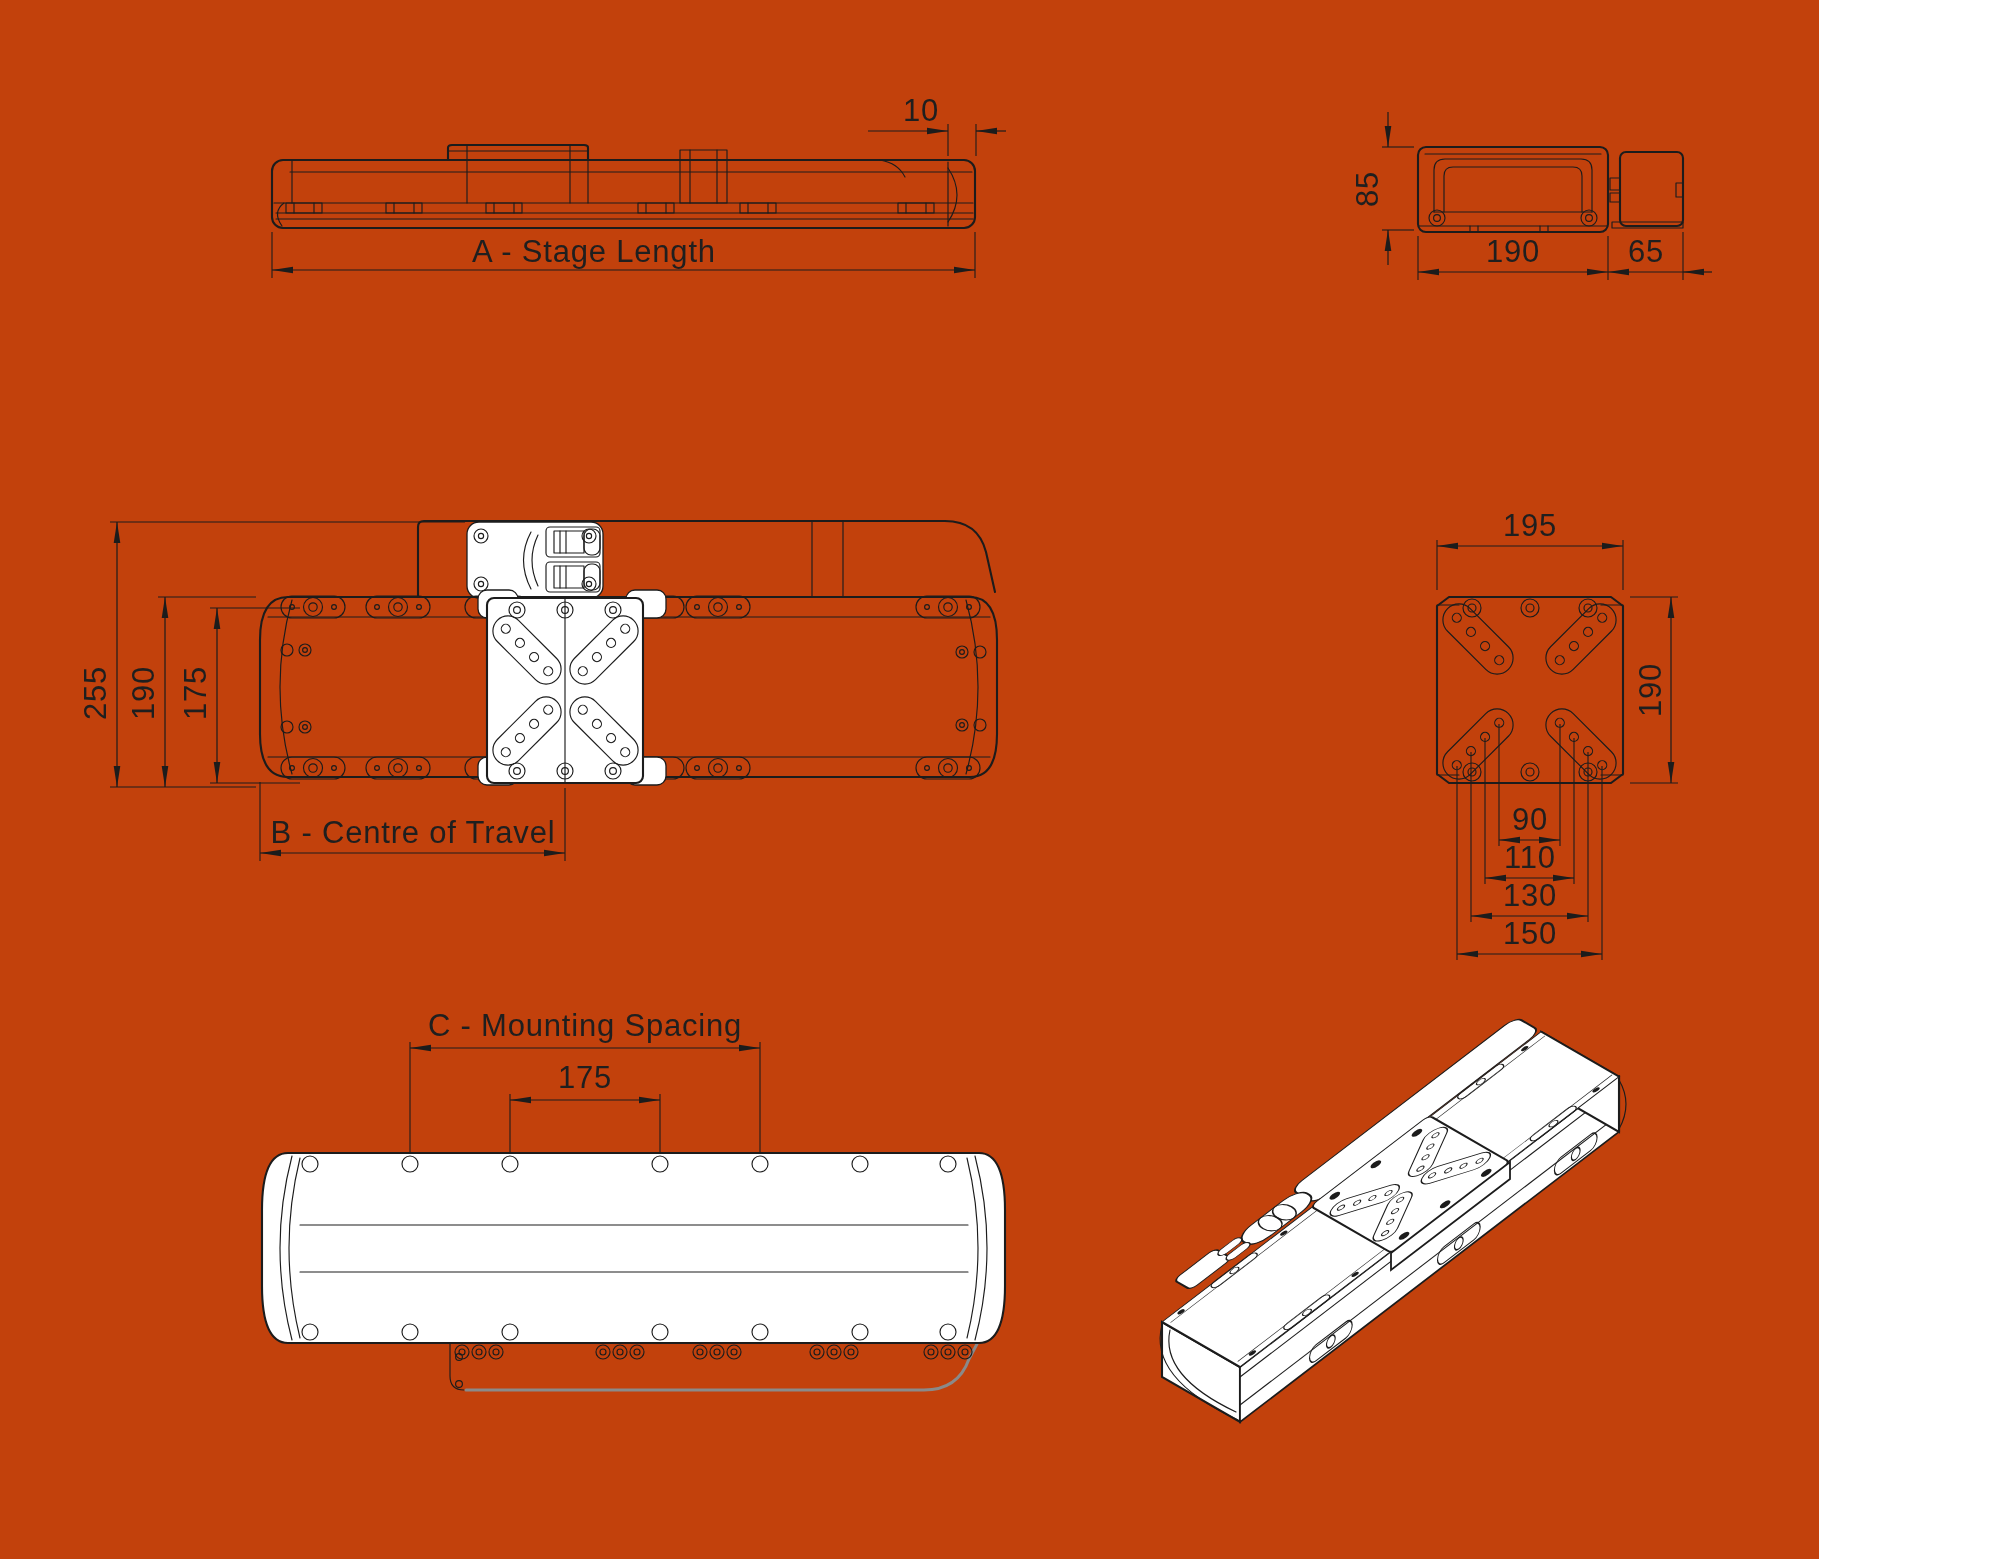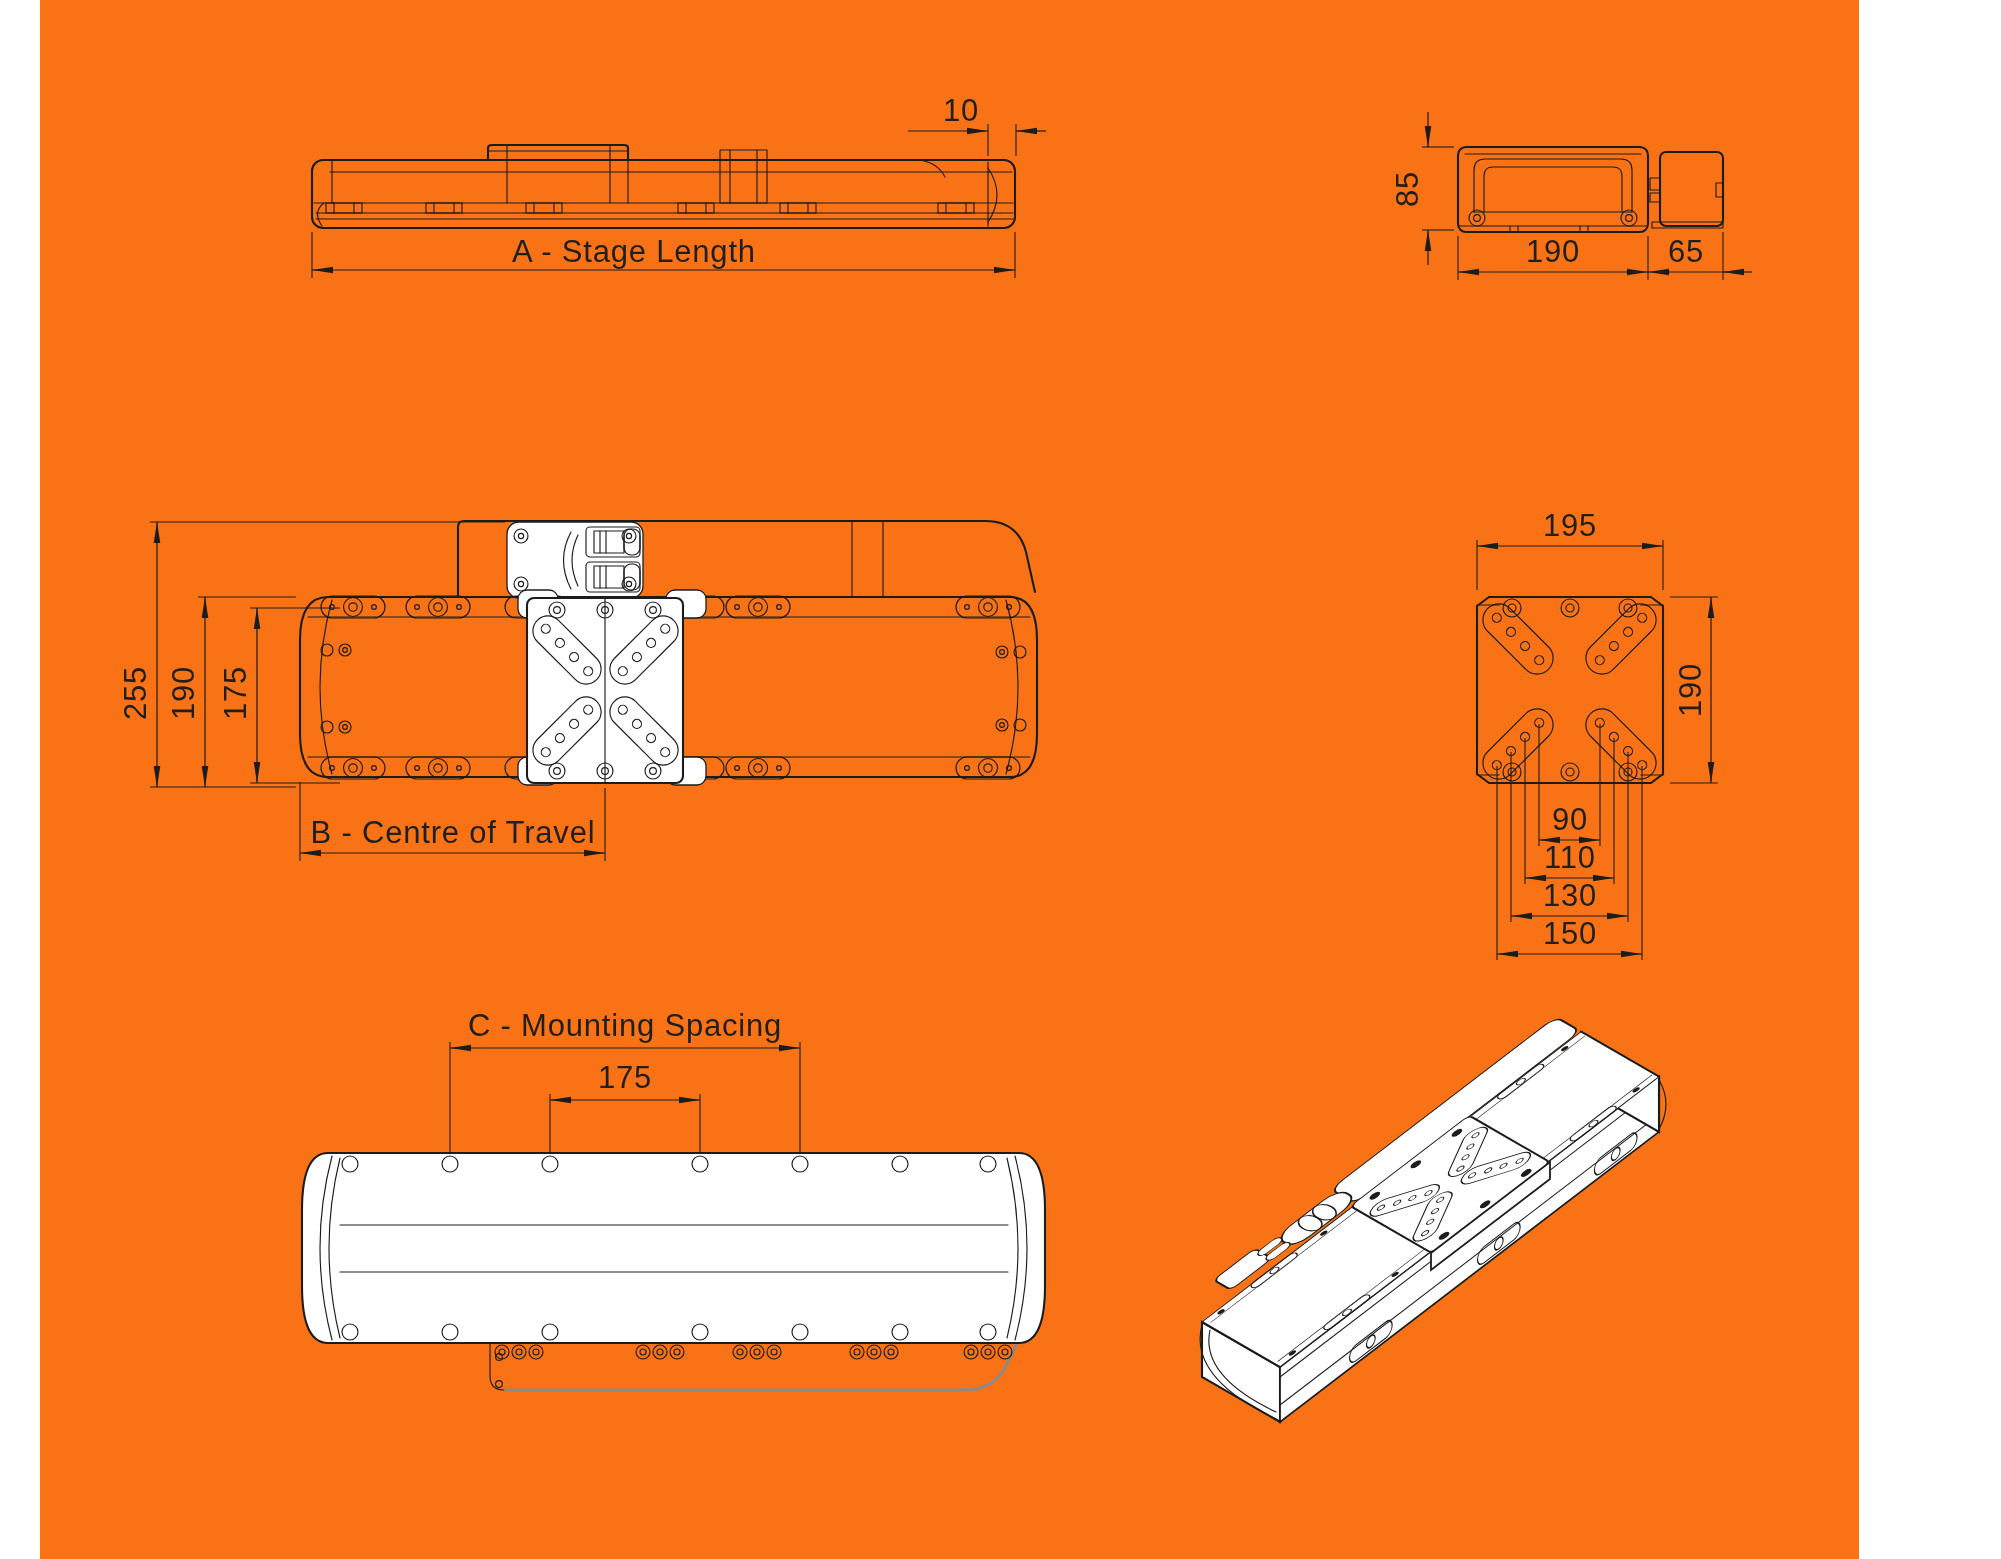--- a/index.html
+++ b/index.html
@@ -1,16 +1,16 @@
 <!DOCTYPE html>
 <html><head>
 <meta charset="utf-8">
 <style>
   html,body { margin:0; padding:0; background:#fff; }
-  #canvas { position:relative; width:1819px; height:1559px; background:#f97316; overflow:hidden;margin-left:40px; }
+  #canvas { position:relative; width:1819px; height:1559px; background:#c2410c; overflow:hidden; }
   svg { display:block; }
   .ln  { fill:none; stroke:#1c1c1c; stroke-width:2.1; stroke-linejoin:round; stroke-linecap:round; }
   .tn  { fill:none; stroke:#1c1c1c; stroke-width:1.15; stroke-linejoin:round; stroke-linecap:round; }
   .wfill { fill:#ffffff; stroke:#1c1c1c; stroke-width:2.1; stroke-linejoin:round; }
   .wfill-t { fill:#ffffff; stroke:#1c1c1c; stroke-width:1.3; stroke-linejoin:round; }
   .dim { fill:none; stroke:#1c1c1c; stroke-width:1.2; }
   .ext { fill:none; stroke:#1c1c1c; stroke-width:1.1; }
   .gray { fill:none; stroke:#8a8a8a; stroke-width:3; stroke-linecap:round; }
   .dt { font-family:"Liberation Sans", sans-serif; font-size:31px; fill:#1f1f1f; letter-spacing:0.8px; }
   .mid { text-anchor:middle; }

